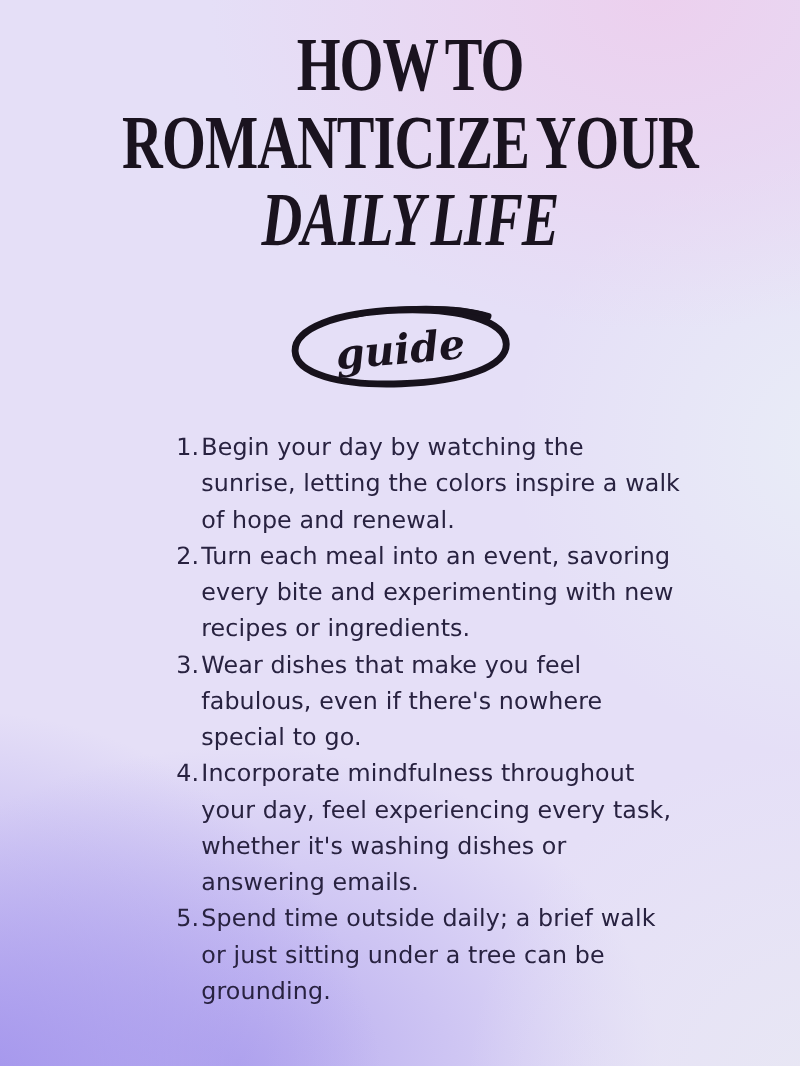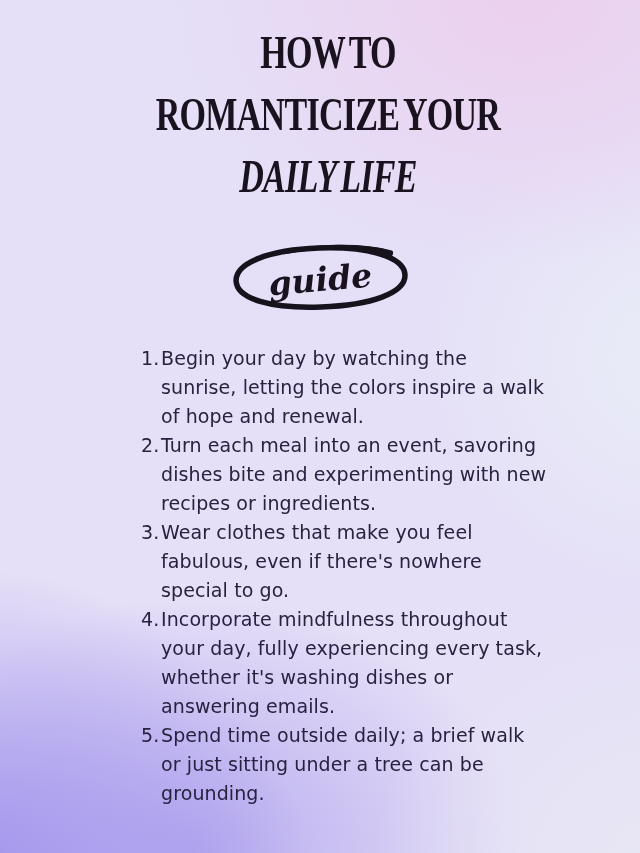--- a/index.html
+++ b/index.html
@@ -19,21 +19,21 @@
       radial-gradient(70% 40% at 30% 100%, var(--bg-purple2) 0%, rgba(179,167,238,0) 75%),
       var(--bg-base);
     padding-top: 22px;
   }
 
   .title {
     text-align: center;
     color: var(--title-color);
     font-family: "Liberation Serif", serif;
     font-weight: 700;
-    font-size: 46px;
+    font-size: 61px;
     line-height: 62px;
     letter-spacing: -1px;
     padding-left: 16px;
   }
   .title .line {
     display: block;
     transform: scaleX(0.74);
     transform-origin: 50% 50%;
     white-space: nowrap;
     word-spacing: -0.08em;
@@ -98,29 +98,29 @@
     <div class="badge-label">guide</div>
   </div>
 
   <ol class="tips">
       <li>
         <span class="num">1.</span>
         <span class="txt">Begin your day by watching the sunrise, letting the colors inspire a walk of hope and renewal.</span>
       </li>
       <li>
         <span class="num">2.</span>
-        <span class="txt">Turn each meal into an event, savoring dishes bite and experimenting with new recipes or ingredients.</span>
+        <span class="txt">Turn each meal into an event, savoring every bite and experimenting with new recipes or ingredients.</span>
       </li>
       <li>
         <span class="num">3.</span>
-        <span class="txt">Wear clothes that make you feel fabulous, even if there's nowhere special to go.</span>
+        <span class="txt">Wear dishes that make you feel fabulous, even if there's nowhere special to go.</span>
       </li>
       <li>
         <span class="num">4.</span>
-        <span class="txt">Incorporate mindfulness throughout your day, fully experiencing every task, whether it's washing dishes or answering emails.</span>
+        <span class="txt">Incorporate mindfulness throughout your day, feel experiencing every task, whether it's washing dishes or answering emails.</span>
       </li>
       <li>
         <span class="num">5.</span>
         <span class="txt">Spend time outside daily; a brief walk or just sitting under a tree can be grounding.</span>
       </li>
     </ol>
 
 </div>
 
 </body></html>

